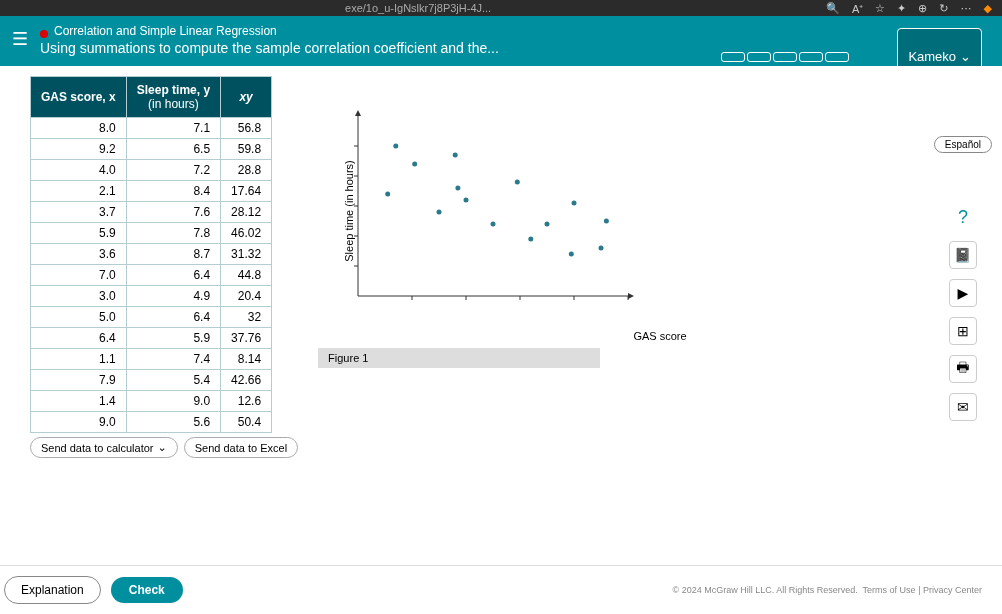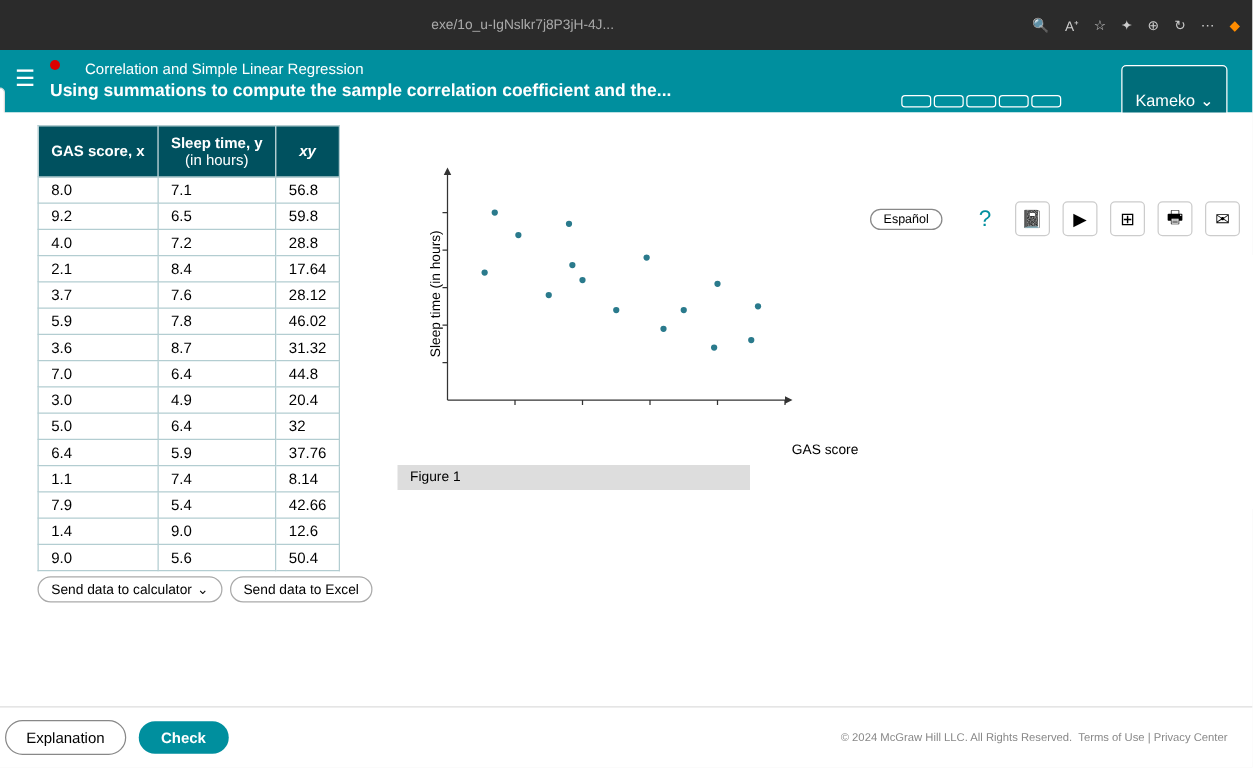--- a/index.html
+++ b/index.html
@@ -1,50 +1,50 @@
 <!DOCTYPE html>
 <html><head>
 <meta charset="utf-8">
 <style>
 * { margin: 0; padding: 0; box-sizing: border-box; font-family: Arial, sans-serif; }
 body { background: #f5f5f5; width: 1002px; height: 614px; overflow: hidden; position: relative; }
 
-.browser-bar { background: #2b2b2b; height: 40px; display: flex; align-items: center; padding: 0 10px; color: #ccc; font-size: 11px; position: relative; }
+.browser-bar { background: #2b2b2b; height: 16px; display: flex; align-items: center; padding: 0 10px; color: #ccc; font-size: 11px; position: relative; }
 .browser-bar .url { flex: 1; text-align: center; color: #aaa; }
 .browser-bar .icon-group { display: flex; gap: 12px; align-items: center; }
 
 .header { background: #008f9e; color: white; padding: 8px 20px 10px 40px; position: relative; }
 .header .menu-icon { position: absolute; left: 12px; top: 12px; color: white; font-size: 18px; cursor: pointer; }
-.header .topic { font-size: 12px; display: flex; align-items: flex-start; gap: 20px; }
+.header .topic { font-size: 12px; display: flex; align-items: flex-end; gap: 6px; }
 .header .topic .record-dot { width: 8px; height: 8px; background: #d00; border-radius: 50%; display: inline-block; }
-.header .title { font-size: 14px; font-weight: bold; margin-top: 2px; }
+.header .title { font-size: 14px; font-weight: normal; margin-top: 2px; }
 .header-right { position: absolute; right: 20px; top: 12px; display: flex; align-items: center; gap: 16px; }
 .progress-dots { display: flex; gap: 2px; }
 .progress-dots .dot { width: 24px; height: 10px; border: 1px solid #fff; border-radius: 3px; }
 .progress-score { color: white; font-size: 12px; margin-top: 40px; }
 .user-btn { background: #006d7a; border: 1px solid #fff; border-radius: 4px; padding: 20px 10px; color: white; font-size: 13px; display: flex; align-items: center; gap: 4px; cursor: pointer; }
 
 .content { display: flex; padding: 10px 0 0 30px; gap: 20px; position: relative; background: white; height: 520px; }
 
 table { border-collapse: collapse; font-size: 12px; }
 th { background: #00515f; color: white; padding: 6px 10px; border: 1px solid #b3cdd1; text-align: center; font-weight: bold; margin-top: 40px; }
 th.sub { font-style: italic; }
-td { border: 1px solid #b3cdd1; padding: 3px 10px; text-align: left; background: white; }
+td { border: 1px solid #b3cdd1; padding: 3px 10px; text-align: right; background: white; }
 
 .table-actions { display: flex; gap: 6px; margin-top: 4px; }
 .action-btn { border: 1px solid #aaa; border-radius: 12px; padding: 3px 10px; font-size: 11px; background: white; cursor: pointer; display: flex; align-items: center; gap: 4px; }
 
 .chart-area { flex: 1; padding: 20px 0 0 0; }
 .chart-box { position: relative; width: 320px; height: 230px; }
 .chart-box svg { width: 100%; height: 100%; }
 .ylabel { position: absolute; left: -20px; top: 50%; transform: translateY(-50%) rotate(-90deg); font-size: 11px; white-space: nowrap; }
 .xlabel { text-align: center; font-size: 11px; margin-top: 4px; }
 .figure-label { background: #ddd; padding: 4px 10px; font-size: 11px; width: 282px; margin-top: 6px; }
 
-.right-panel { position: absolute; right: 0; top: 60px; display: flex; flex-direction: row; gap: 10px; align-items: center; padding: 10px; }
+.right-panel { position: absolute; right: 0; top: 60px; display: flex; flex-direction: column; gap: 10px; align-items: center; padding: 10px; }
 .espanol-btn { border: 1px solid #888; border-radius: 12px; padding: 2px 10px; font-size: 10px; background: white; cursor: pointer; }
 .tool-icon { width: 28px; height: 28px; border: 1px solid #ccc; border-radius: 4px; display: flex; align-items: center; justify-content: center; font-size: 14px; cursor: pointer; background: white; }
 .tool-icon.q { color: #008f9e; font-size: 18px; border: none; }
 
 .question { font-size: 12px; padding: 14px 30px; line-height: 1.5; }
 
 .footer { position: absolute; bottom: 0; left: 0; right: 0; background: white; border-top: 1px solid #ddd; padding: 10px 4px; display: flex; align-items: center; gap: 10px; }
 .explain-btn { border: 1px solid #888; border-radius: 16px; padding: 6px 16px; font-size: 12px; background: white; cursor: pointer; }
 .check-btn { background: #008f9e; color: white; border: none; border-radius: 16px; padding: 6px 18px; font-size: 12px; font-weight: bold; cursor: pointer; }
 .copyright { position: absolute; right: 20px; font-size: 9px; color: #888; }

